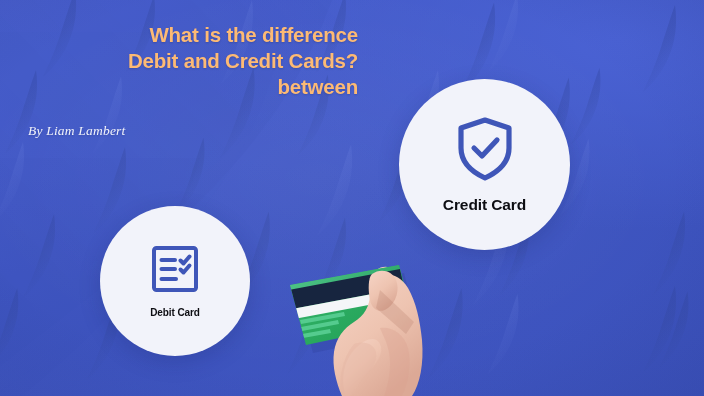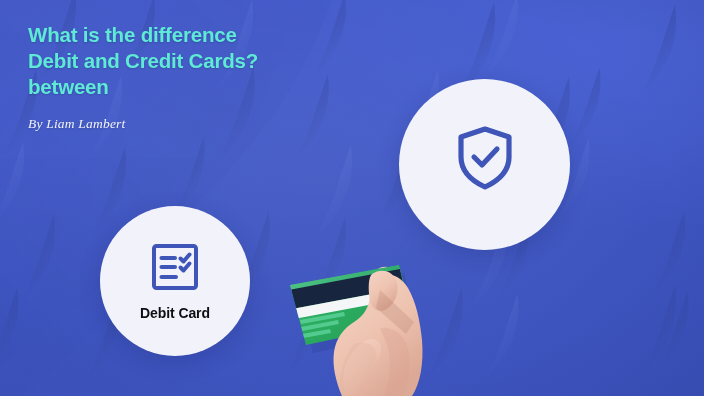--- a/index.html
+++ b/index.html
@@ -50,30 +50,31 @@
 
   
   .title-block {
     position: absolute;
     left: 28px;
     top: 22px;
     width: 330px;
     z-index: 6;
   }
   .title-line {
-    color: #5eead4;
+    color: #fdba74;
     font-weight: bold;
     font-size: 20.5px;
     line-height: 26px;
     letter-spacing: -0.2px;
     text-shadow: 0 1px 2px rgba(20,30,80,0.22);
     white-space: nowrap;
+    text-align: right;
   }
   .byline {
-    margin-top: 16px;
+    margin-top: 23px;
     color: #f3f4fb;
     font-family: "Liberation Serif", serif;
     font-style: italic;
     font-size: 13.5px;
     letter-spacing: .2px;
     text-shadow: 0 1px 2px rgba(20,30,80,0.2);
   }
 
   
   .bubble {
@@ -105,21 +106,21 @@
   .bubble-credit .bubble-icon { margin-bottom: 10px; }
   .bubble-debit  .bubble-icon { margin-bottom: 9px; }
 
   .bubble-label {
     color: #0d0d12;
     font-weight: bold;
     font-size: 15.5px;
     letter-spacing: -0.1px;
     white-space: nowrap;
   }
-  .bubble-debit .bubble-label { font-size: 14px; }
+  .bubble-debit .bubble-label { font-size: 10px; }
 
   
   .illustration {
     position: absolute;
     left: 280px;
     top: 248px;
     width: 180px;
     height: 148px;
     z-index: 4;
   }
@@ -234,20 +235,21 @@
     <div class="byline">By Liam Lambert</div>
   </div>
 
   <div class="bubble bubble-credit">
     <span class="bubble-icon">
       <svg width="62" height="66" viewBox="0 0 62 66" xmlns="http://www.w3.org/2000/svg">
         <path d="M31 4 L55 12 L55 32 C55 46 44 56 31 62 C18 56 7 46 7 32 L7 12 Z" fill="none" stroke="#3F56B8" stroke-width="5.2" stroke-linejoin="round"></path>
         <path d="M20 32 L28 40 L43 24" fill="none" stroke="#3F56B8" stroke-width="5.2" stroke-linecap="round" stroke-linejoin="round"></path>
       </svg>
     </span>
+    <span class="bubble-label">Credit Card</span>
   </div>
 
   <div class="bubble bubble-debit">
     <span class="bubble-icon">
       <svg width="50" height="50" viewBox="0 0 50 50" xmlns="http://www.w3.org/2000/svg">
         <rect x="4" y="4" width="42" height="42" rx="2.5" fill="none" stroke="#3F56B8" stroke-width="4"></rect>
         <line x1="11.5" y1="16" x2="25" y2="16" stroke="#3F56B8" stroke-width="4" stroke-linecap="round"></line>
         <line x1="11.5" y1="25" x2="25" y2="25" stroke="#3F56B8" stroke-width="4" stroke-linecap="round"></line>
         <line x1="11.5" y1="35" x2="26" y2="35" stroke="#3F56B8" stroke-width="4" stroke-linecap="round"></line>
         <path d="M30.5 16.5 L33.5 19.5 L39.5 12.5" fill="none" stroke="#3F56B8" stroke-width="4" stroke-linecap="round" stroke-linejoin="round"></path>

